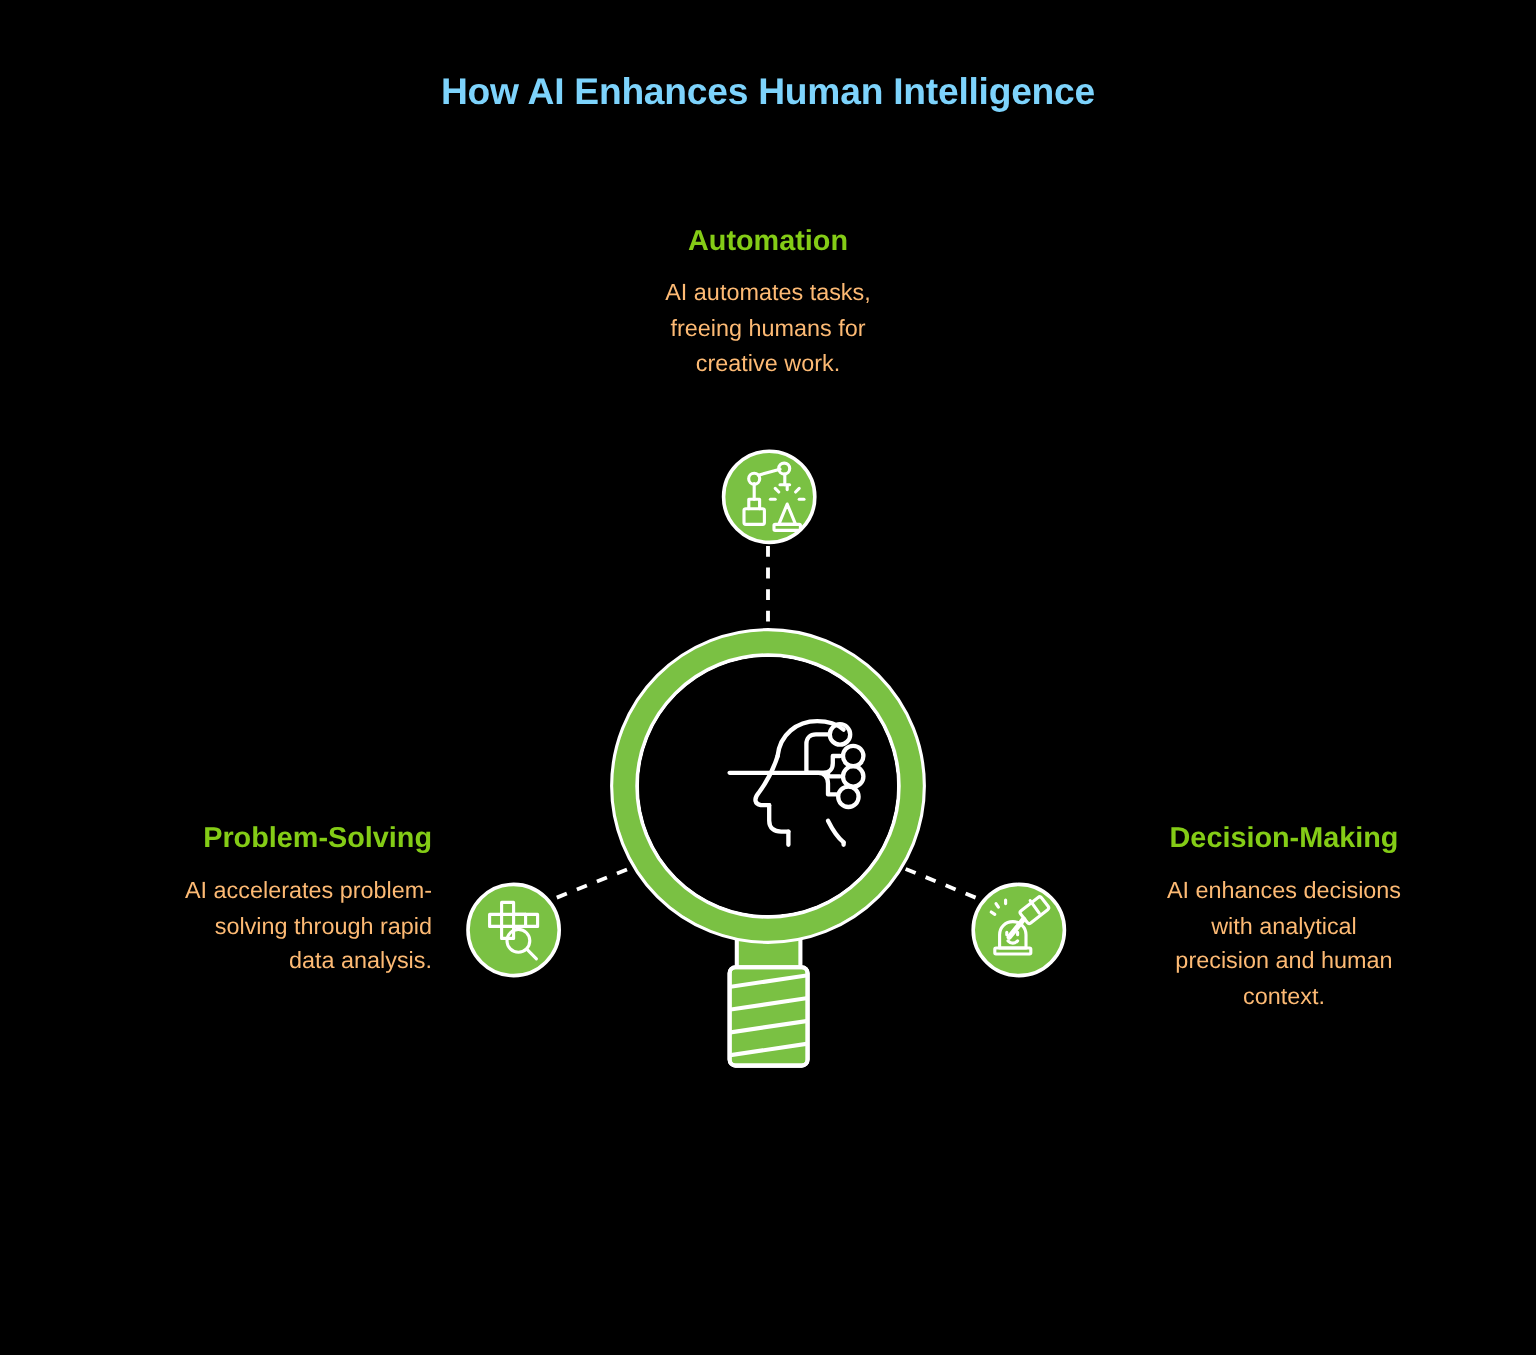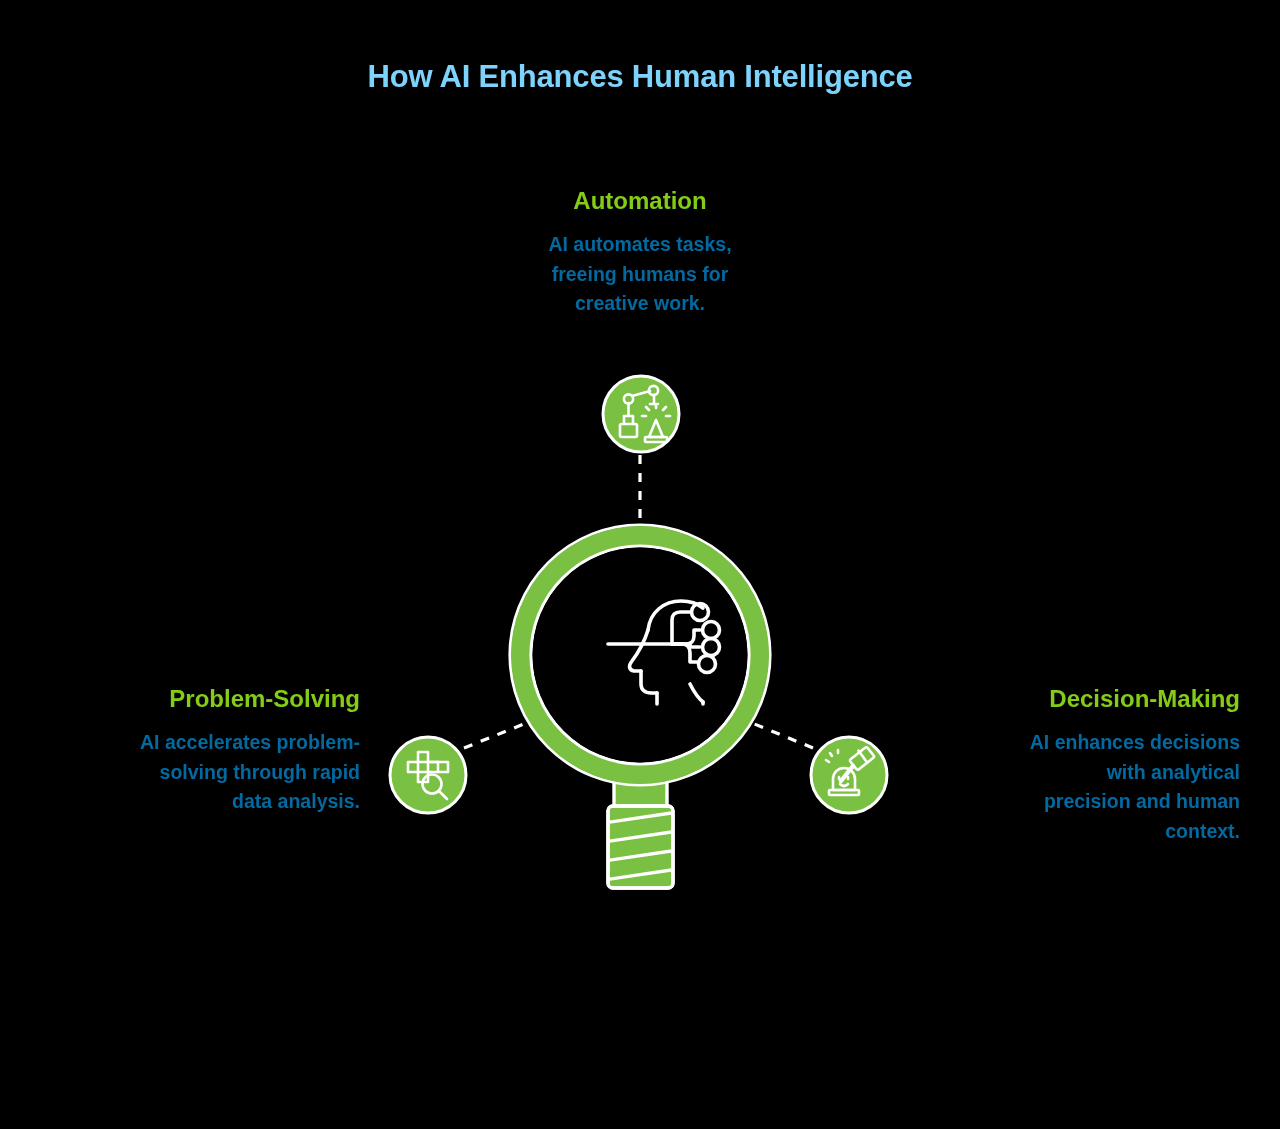--- a/index.html
+++ b/index.html
@@ -41,22 +41,22 @@
   
   .node-heading {
     font-size: 24px;
     font-weight: bold;
     color: #84cc16;
     line-height: 1.25;
     margin: 0 0 14px 0;
   }
   .node-body {
     font-size: 19.5px;
-    font-weight: bold;
-    color: #0369a1;
+    font-weight: normal;
+    color: #fdba74;
     line-height: 1.52;
     margin: 0;
     white-space: pre-line;
   }
 
   .block-automation {
     position: absolute;
     left: 455px;
     top: 186px;
     width: 370px;
@@ -64,24 +64,24 @@
   }
   .block-problem {
     position: absolute;
     left: 44px;
     top: 684px;
     width: 316px;
     text-align: right;
   }
   .block-decision {
     position: absolute;
-    left: 940px;
+    left: 920px;
     top: 684px;
     width: 300px;
-    text-align: right;
+    text-align: center;
   }
 
   
   .diagram {
     position: absolute;
     left: 0;
     top: 0;
     width: 1280px;
     height: 1129px;
     pointer-events: none;

